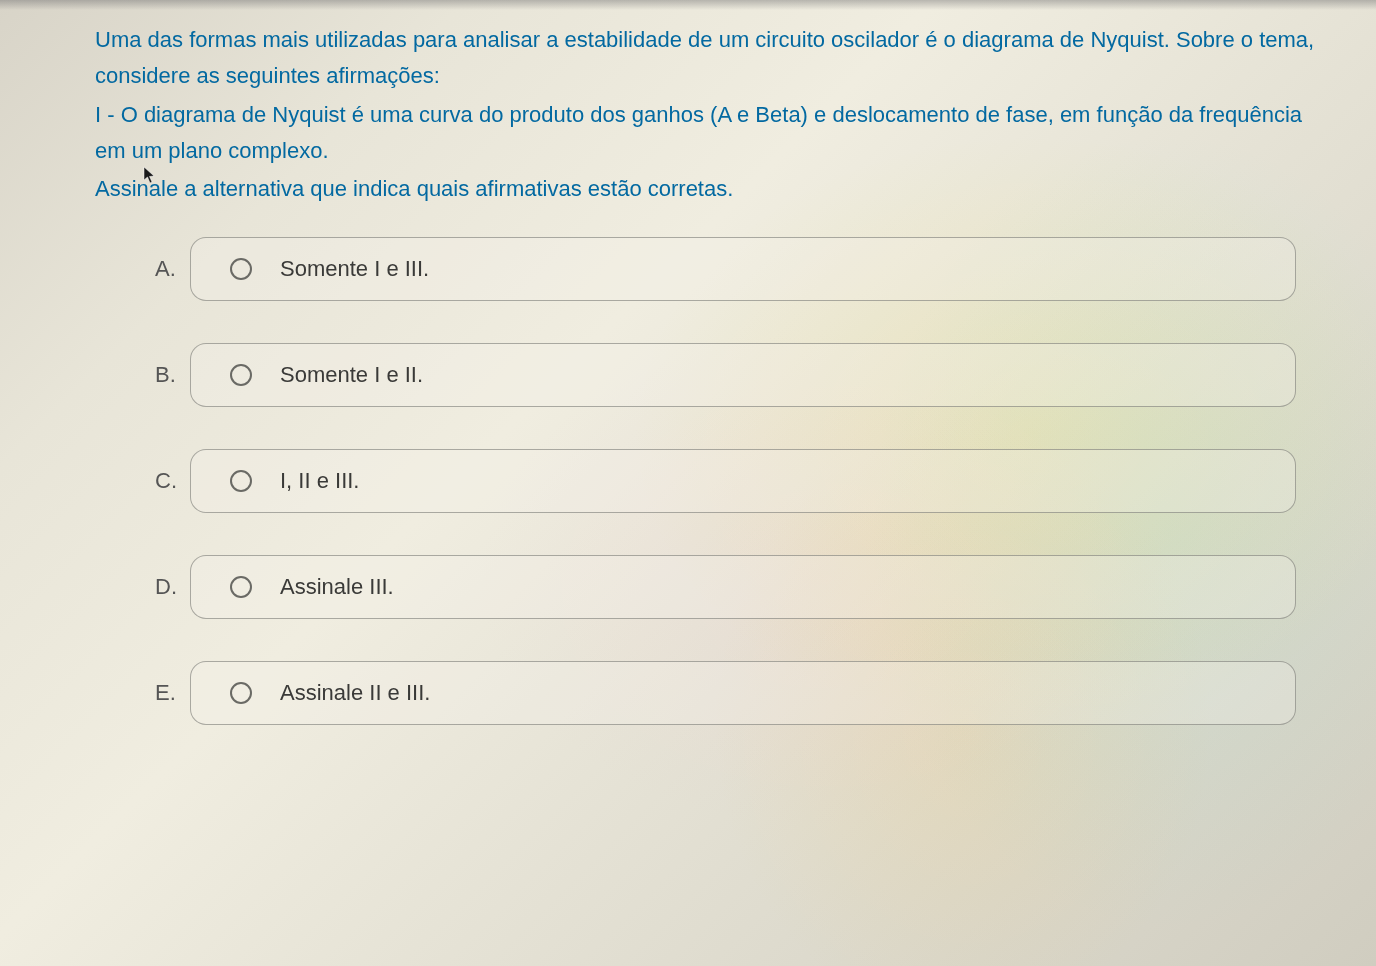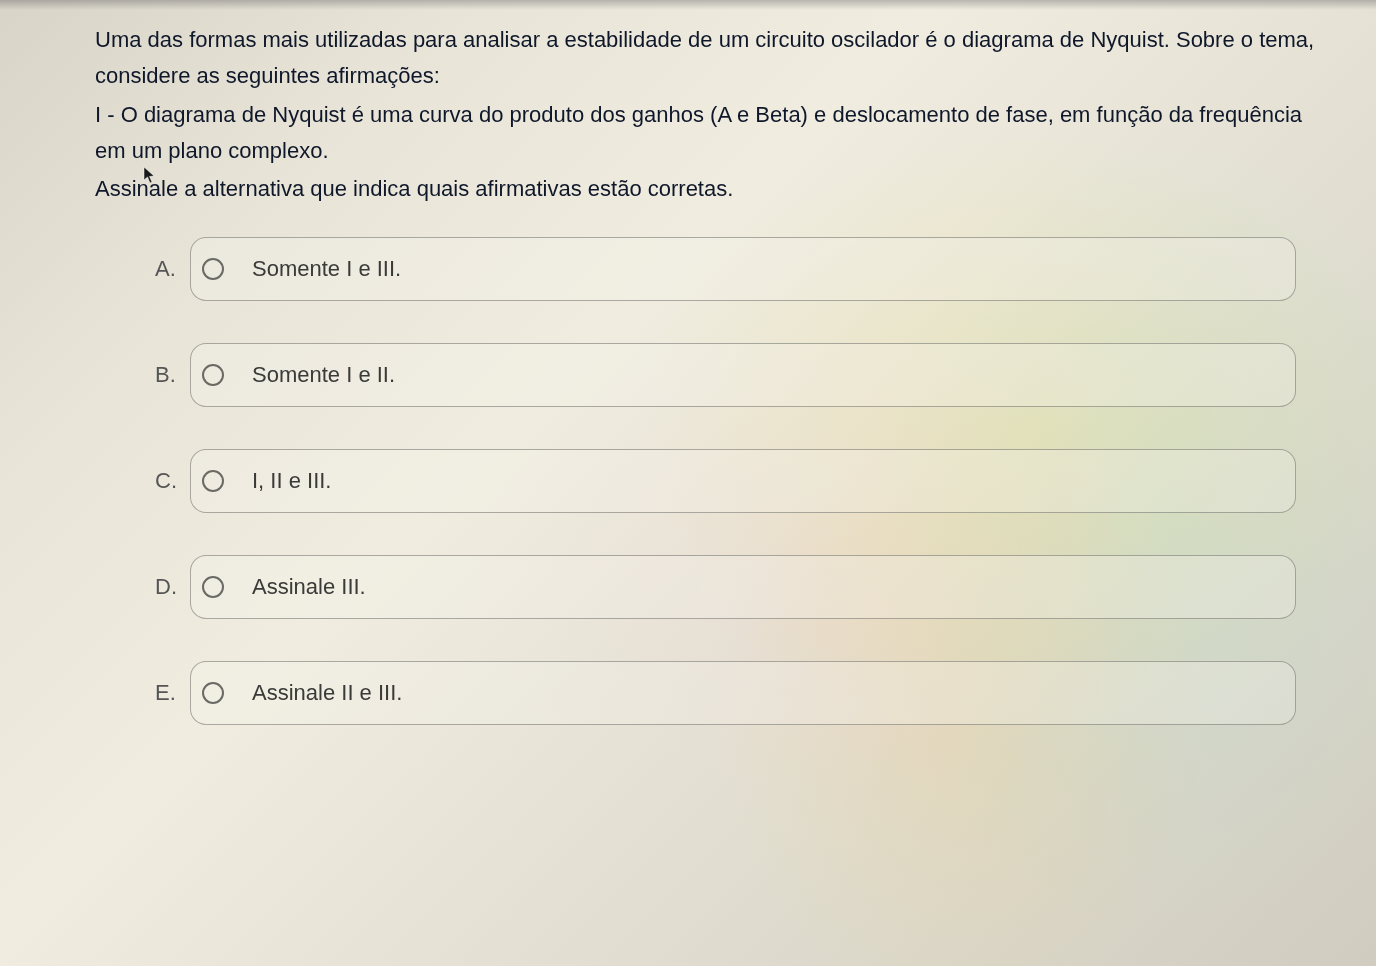--- a/index.html
+++ b/index.html
@@ -34,21 +34,21 @@
     
     .content {
       position: relative;
       z-index: 1;
       padding: 22px 60px 0 95px;
     }
     
     .question-text {
       font-size: 22px;
       line-height: 1.65;
-      color: #0f172a;
+      color: #0369a1;
       margin-bottom: 30px;
     }
     
     .question-text p {
       margin-bottom: 2px;
     }
     
     .cursor-area {
       position: relative;
     }
@@ -79,21 +79,21 @@
       width: 35px;
       flex-shrink: 0;
     }
     
     .option-box {
       flex: 1;
       display: flex;
       align-items: center;
       border: 1px solid rgba(120, 120, 115, 0.6);
       border-radius: 16px;
-      padding: 18px 11px;
+      padding: 18px 39px;
       background: rgba(245, 243, 235, 0.3);
       cursor: pointer;
     }
     
     .radio-circle {
       width: 22px;
       height: 22px;
       border: 2.5px solid #6a6a65;
       border-radius: 50%;
       margin-right: 28px;

